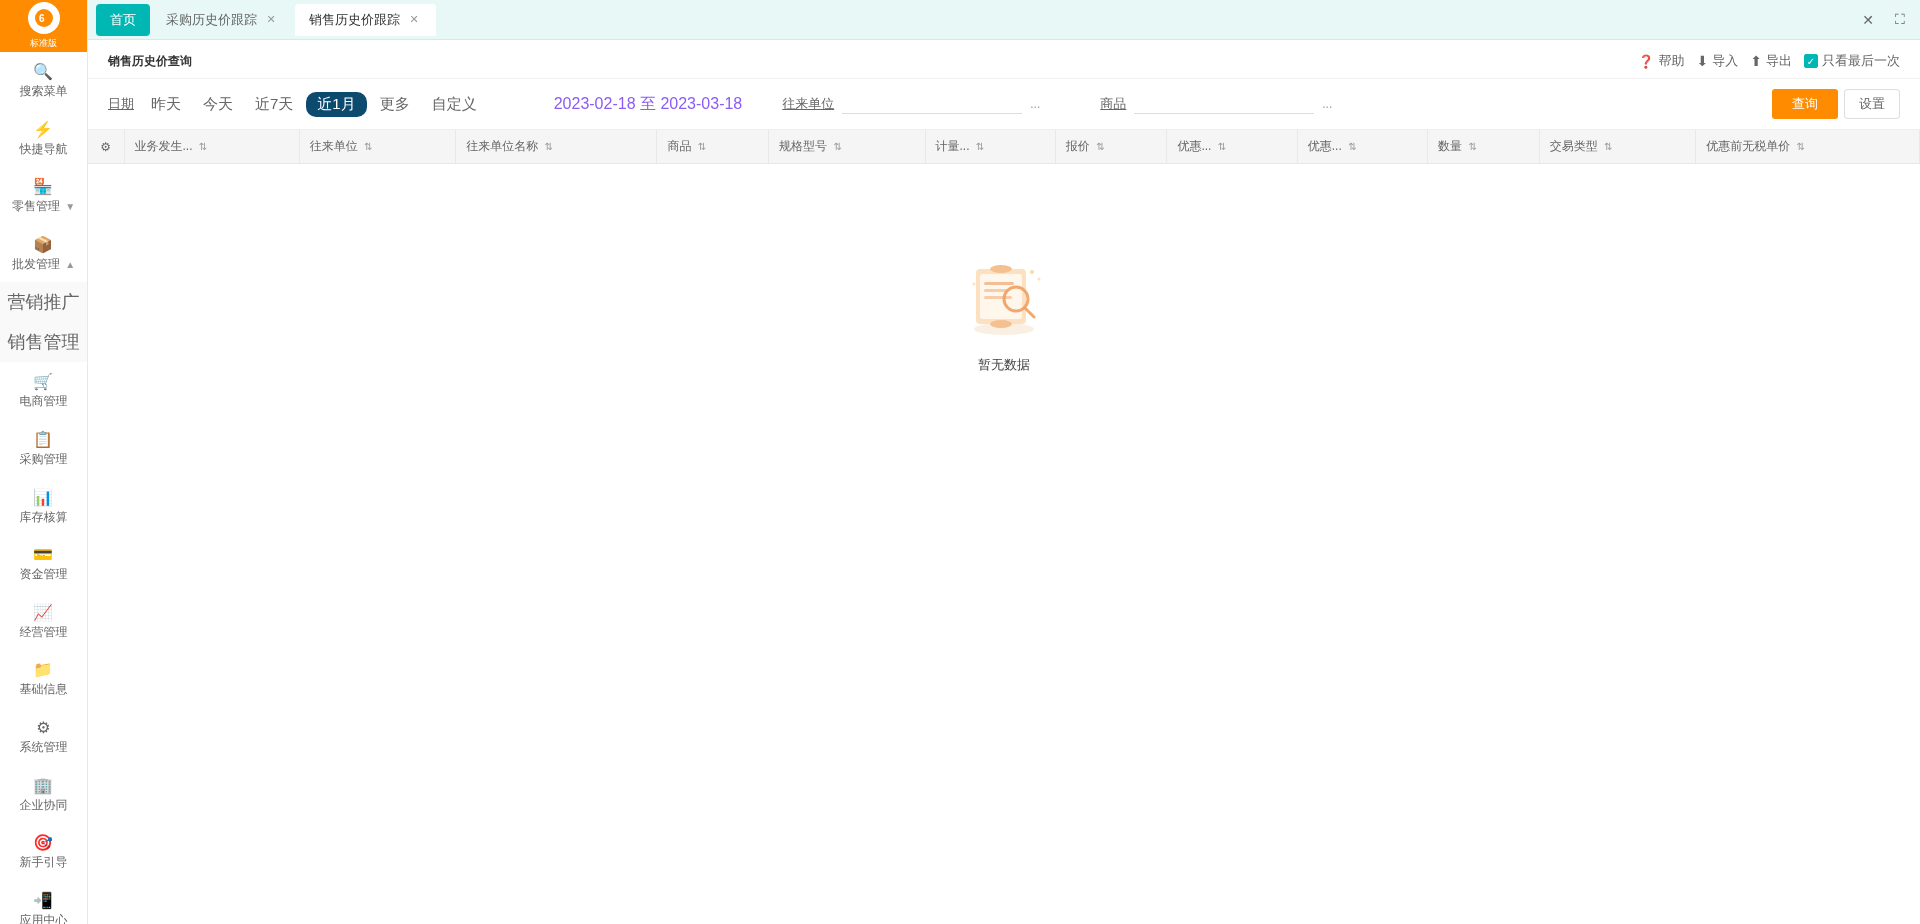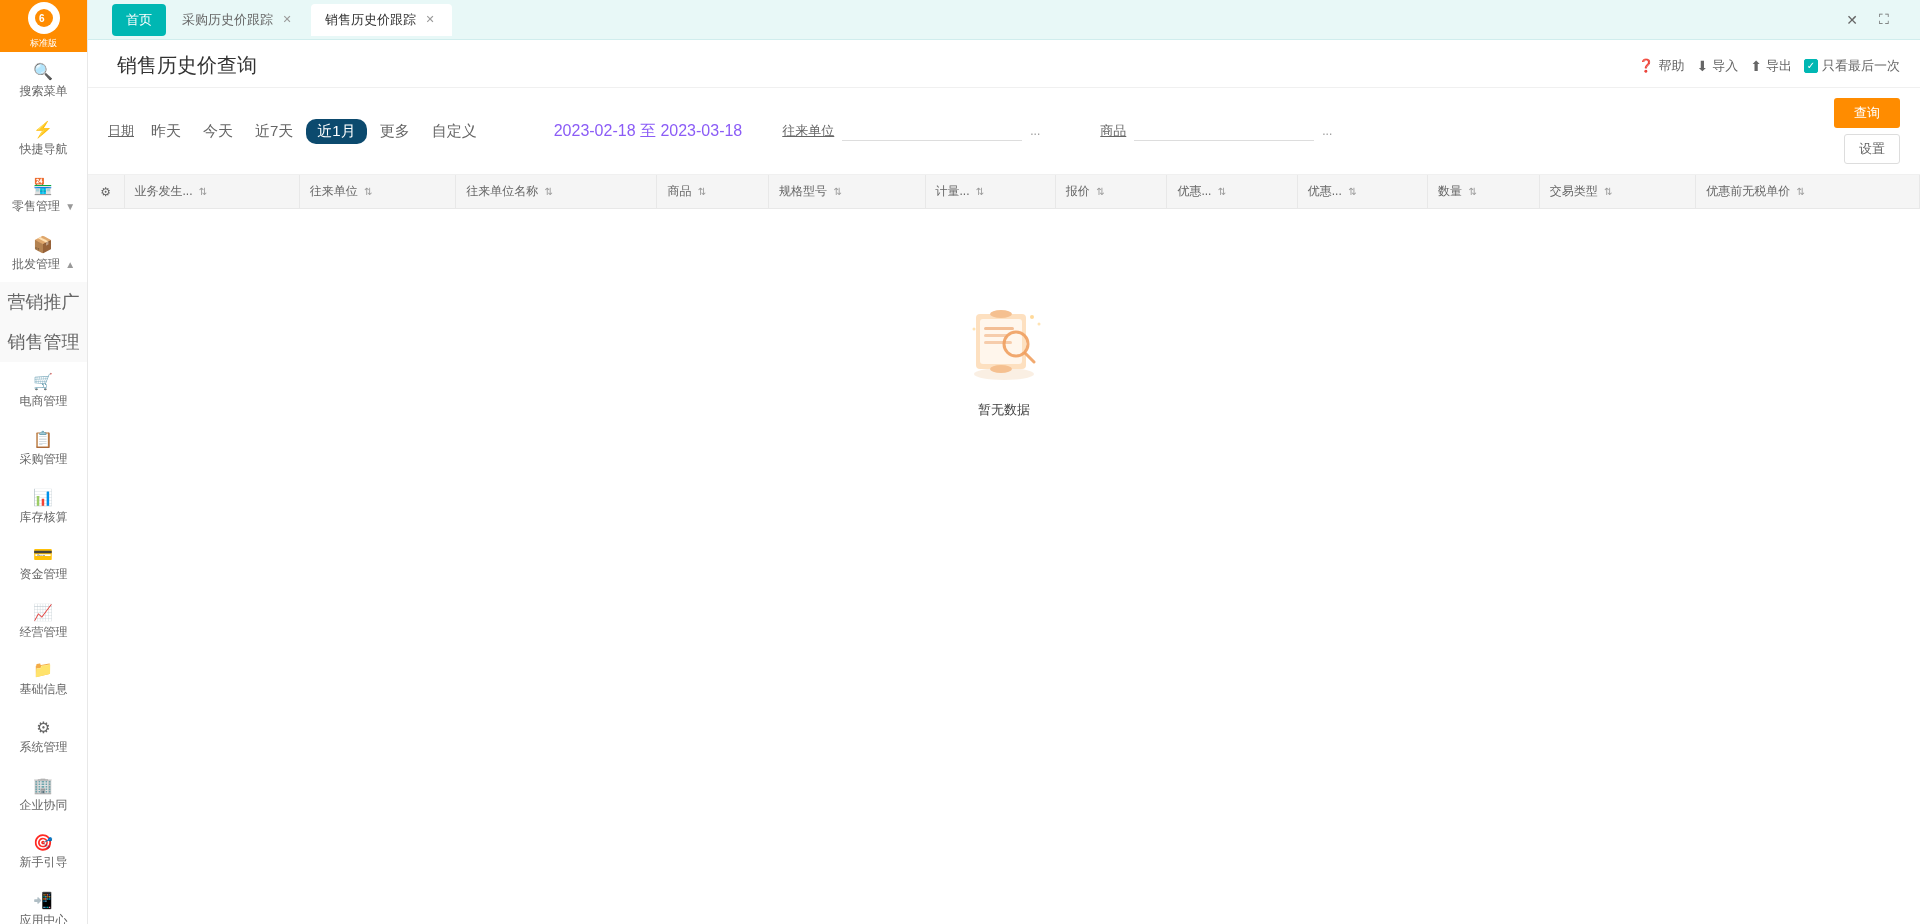--- a/index.html
+++ b/index.html
@@ -22,32 +22,32 @@
     .main-area { flex: 1; display: flex; flex-direction: column; height: 924px; overflow: hidden; }
 
     
     .topbar { height: 52px; background: #fff; border-bottom: 1px solid #e8e8e8; display: flex; align-items: center; padding: 0 16px; gap: 16px; flex-shrink: 0; }
     .topbar-title { display: flex; align-items: center; gap: 6px; color: #333; font-size: 13px; }
     .topbar-right { margin-left: auto; display: flex; align-items: center; gap: 20px; color: #666; font-size: 13px; }
     .topbar-right-item { display: flex; align-items: center; gap: 4px; cursor: pointer; }
     .user-avatar { width: 28px; height: 28px; border-radius: 50%; background: #ff8c00; display: flex; align-items: center; justify-content: center; color: #fff; font-size: 11px; }
 
     
-    .tabbar { height: 40px; background: #e8f8f7; display: flex; align-items: center; padding: 0 24px; gap: 2px; flex-shrink: 0; border-bottom: 1px solid #d0eded; }
+    .tabbar { height: 40px; background: #e8f8f7; display: flex; align-items: center; padding: 0 8px; gap: 2px; flex-shrink: 0; border-bottom: 1px solid #d0eded; }
     .tab { height: 32px; padding: 0 14px; display: flex; align-items: center; gap: 6px; cursor: pointer; border-radius: 4px 4px 0 0; font-size: 13px; color: #666; background: transparent; }
     .tab.active { background: #fff; color: #333; font-weight: 500; }
     .tab.home { background: #00b7b3; color: #fff; border-radius: 4px; }
     .tab-close { width: 16px; height: 16px; border-radius: 50%; display: flex; align-items: center; justify-content: center; font-size: 11px; color: #999; cursor: pointer; }
     .tabbar-right { margin-left: auto; display: flex; align-items: center; gap: 8px; }
     .tabbar-action { width: 24px; height: 24px; display: flex; align-items: center; justify-content: center; cursor: pointer; color: #666; font-size: 14px; }
 
     
     .content { flex: 1; background: #fff; overflow: auto; padding: 0; }
     .page-header { padding: 12px 20px 8px; border-bottom: 1px solid #f0f0f0; display: flex; align-items: center; justify-content: space-between; }
-    .page-title { font-size: 20px; font-weight: normal; color: #333; margin-left: 9px; }
+    .page-title { font-size: 12px; font-weight: bold; color: #333; }
     .page-header-actions { display: flex; align-items: center; gap: 12px; color: #666; font-size: 13px; }
     .page-header-action { display: flex; align-items: center; gap: 4px; cursor: pointer; }
     .checkbox-item { display: flex; align-items: center; gap: 4px; }
     .checkbox-box { width: 14px; height: 14px; border: 1px solid #00b7b3; border-radius: 2px; background: #00b7b3; display: flex; align-items: center; justify-content: center; }
     .checkbox-check { color: #fff; font-size: 10px; }
 
     
     .filter-bar { padding: 10px 20px; display: flex; align-items: center; gap: 20px; flex-wrap: wrap; border-bottom: 1px solid #f0f0f0; }
     .filter-group { display: flex; align-items: center; gap: 8px; }
     .filter-label { color: #666; font-size: 13px; white-space: nowrap; text-decoration: underline; }
@@ -229,21 +229,21 @@
         <input class="filter-input" type="text" placeholder="" style="width: 180px;">
         <span class="filter-ellipsis">...</span>
       </div>
 
       <div class="filter-input-group" style="margin-left:40px;">
         <span class="filter-label">商品</span>
         <input class="filter-input" type="text" placeholder="" style="width: 180px;">
         <span class="filter-ellipsis">...</span>
       </div>
 
-      <div style="margin-left:auto; display:flex; flex-direction:column; gap:6px; align-items:flex-end;">
+      <div style="margin-left:auto; display:flex; flex-direction:row; gap:6px; align-items:flex-end;">
         <button class="btn-query">查询</button>
         <button class="btn-settings">设置</button>
       </div>
     </div>
 
     <div class="table-container">
       <table>
         <thead>
           <tr>
             <th class="th-gear">

